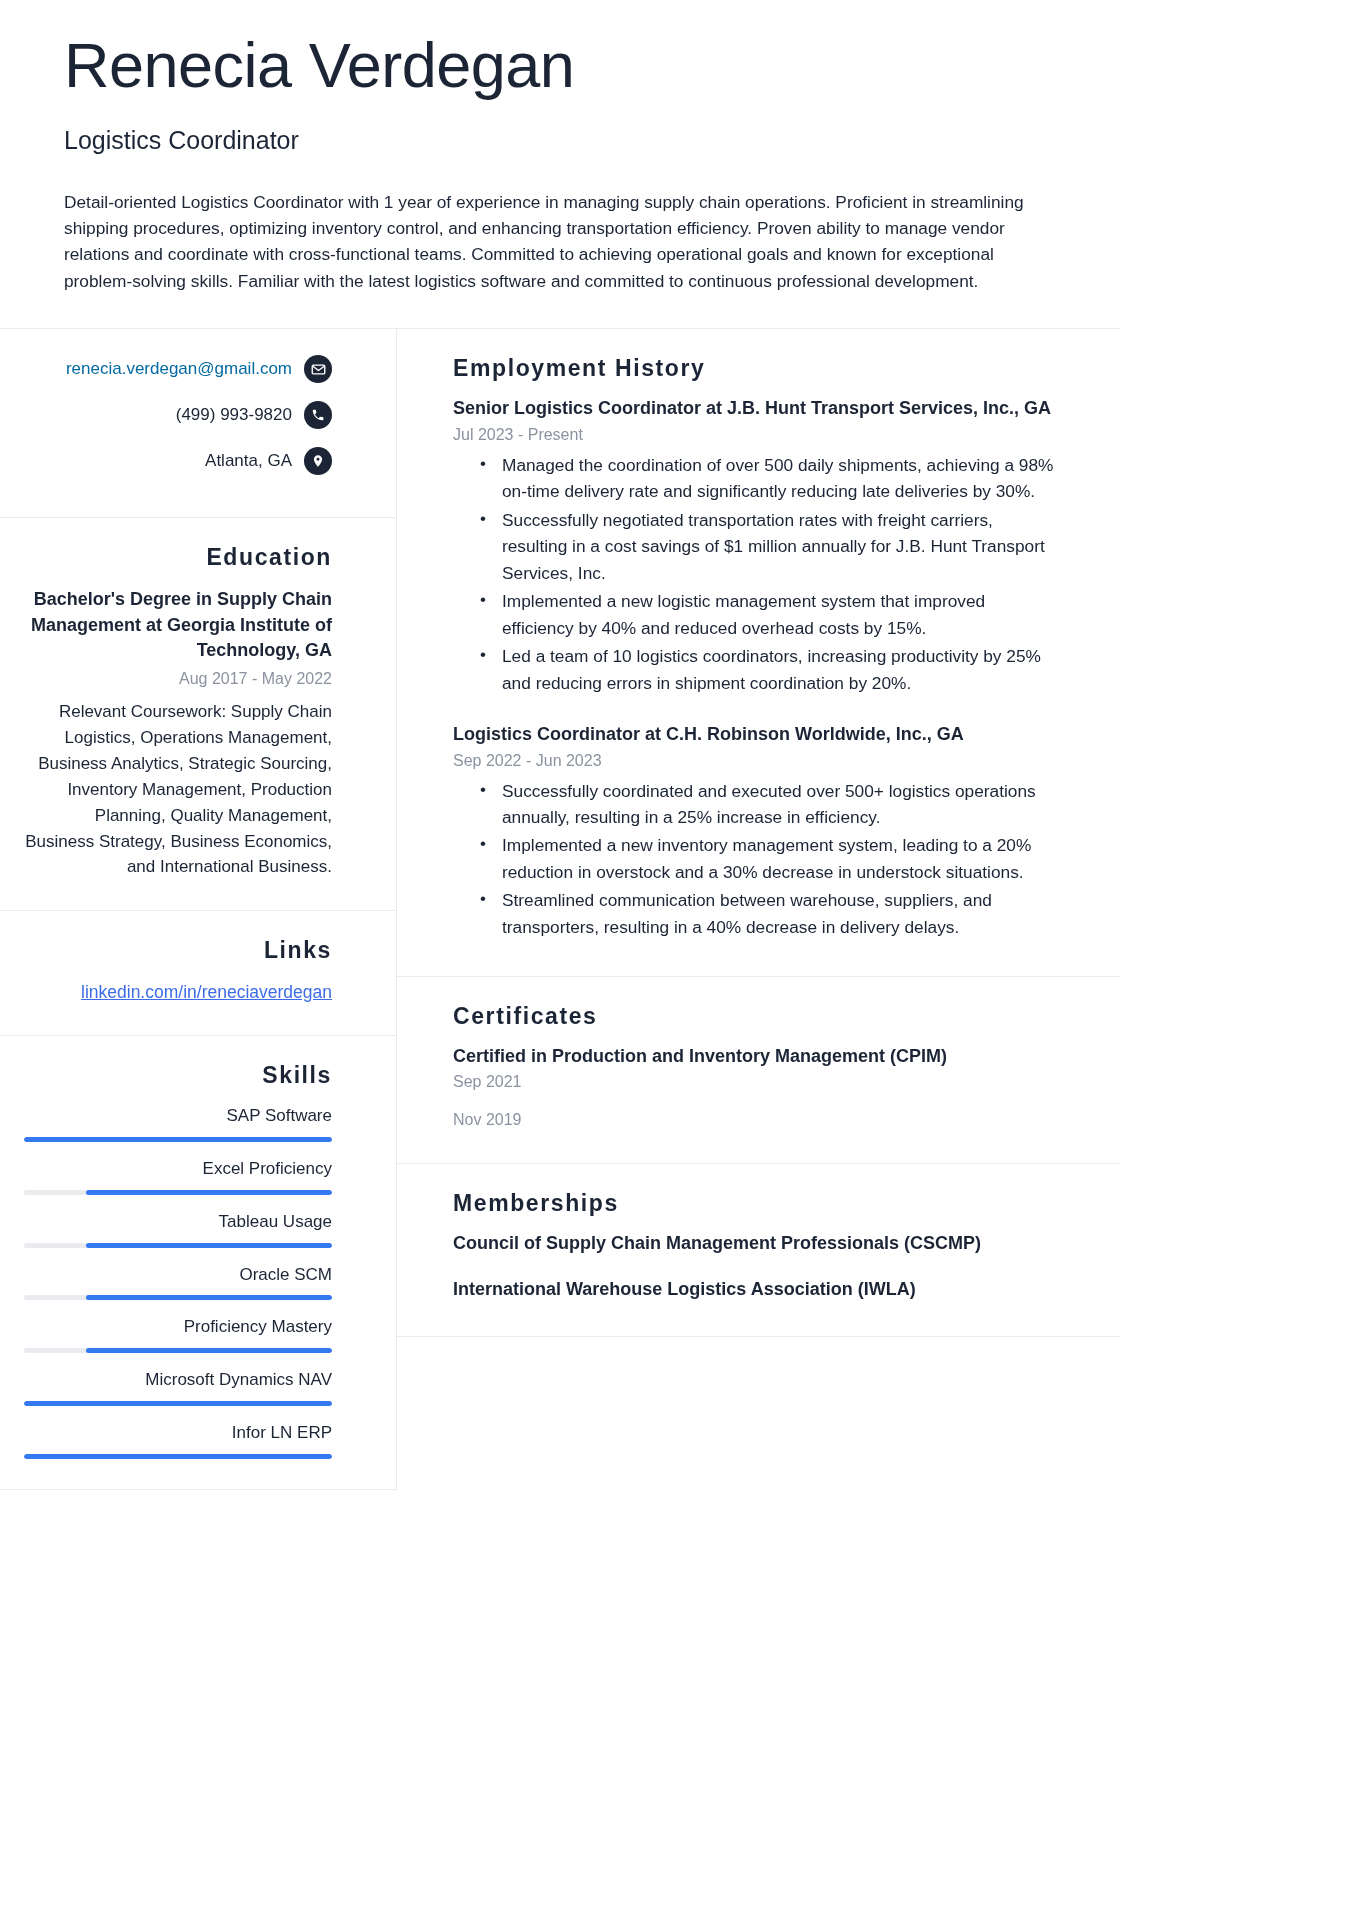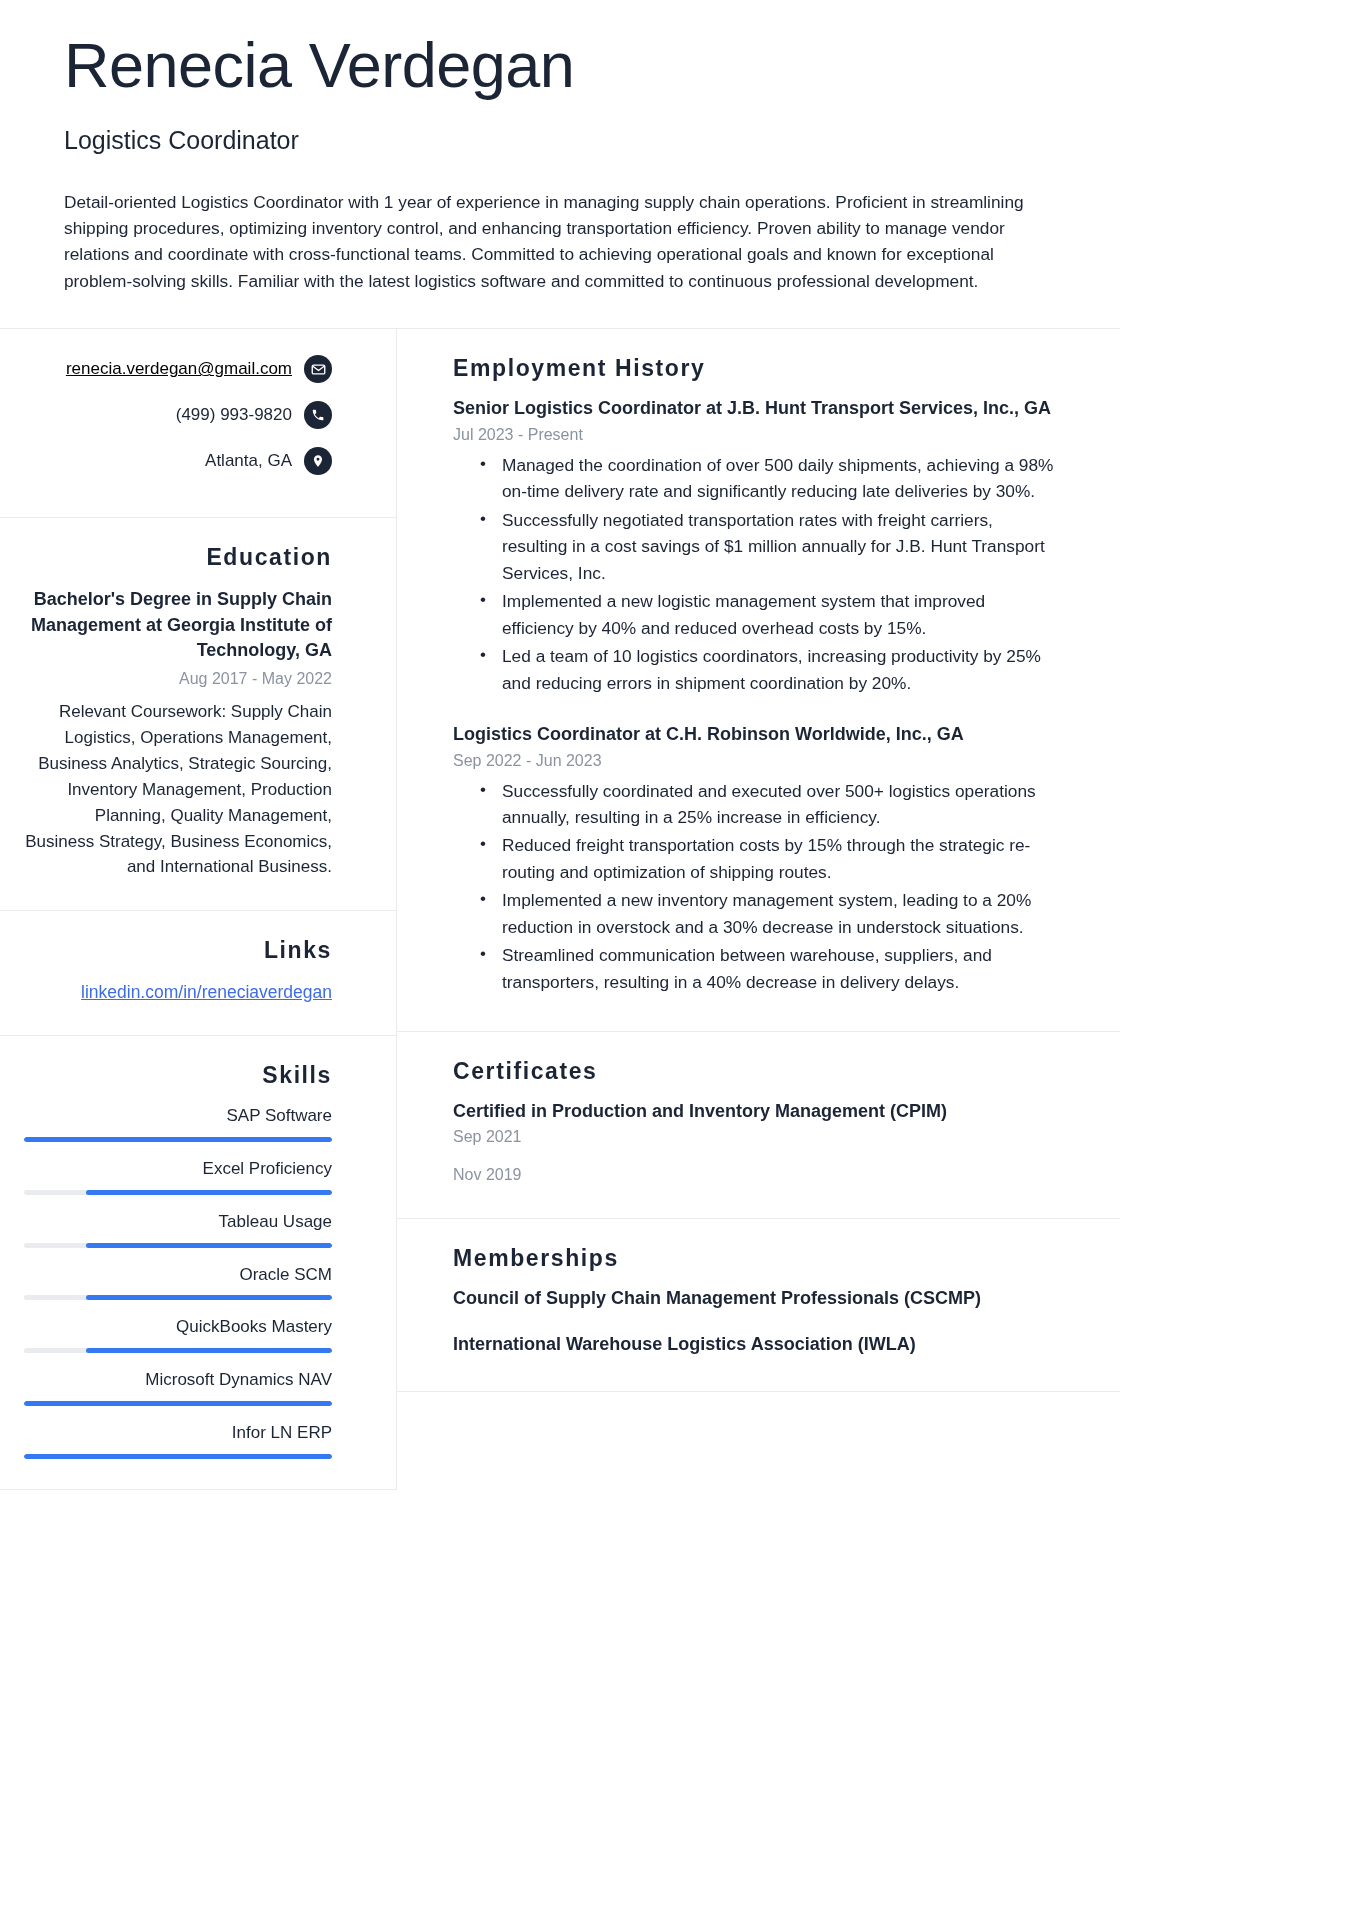--- a/index.html
+++ b/index.html
@@ -57,21 +57,21 @@
   
   .contact-row {
     display: flex;
     align-items: center;
     justify-content: flex-end;
     gap: 12px;
     margin-bottom: 18px;
   }
   .contact-row:last-child { margin-bottom: 12px; }
   .contact-text { font-size: 17px; color: #1c2536; }
-  .contact-text.link { color: #000000; text-decoration: underline; }
+  .contact-text.link { color: #0369a1; }
   .ic {
     width: 28px; height: 28px; flex: 0 0 28px;
     border-radius: 50%;
     background: #1c2536;
     display: flex; align-items: center; justify-content: center;
   }
   .ic svg { display: block; }
 
   
   .sec-title {
@@ -278,21 +278,21 @@
                   <div class="bar-fill" style="width: 80%; background: rgb(52, 121, 240);"></div>
                 </div>
               </div>
               <div class="skill">
                 <div class="skill-name">Oracle SCM</div>
                 <div class="bar" style="background: rgb(233, 235, 239);">
                   <div class="bar-fill" style="width: 80%; background: rgb(52, 121, 240);"></div>
                 </div>
               </div>
               <div class="skill">
-                <div class="skill-name">QuickBooks Mastery</div>
+                <div class="skill-name">Proficiency Mastery</div>
                 <div class="bar" style="background: rgb(233, 235, 239);">
                   <div class="bar-fill" style="width: 80%; background: rgb(52, 121, 240);"></div>
                 </div>
               </div>
               <div class="skill">
                 <div class="skill-name">Microsoft Dynamics NAV</div>
                 <div class="bar" style="background: rgb(233, 235, 239);">
                   <div class="bar-fill" style="width: 100%; background: rgb(52, 121, 240);"></div>
                 </div>
               </div>
@@ -323,21 +323,20 @@
                   <li>Successfully negotiated transportation rates with freight carriers, resulting in a cost savings of $1 million annually for J.B. Hunt Transport Services, Inc.</li>
                   <li>Implemented a new logistic management system that improved efficiency by 40% and reduced overhead costs by 15%.</li>
                   <li>Led a team of 10 logistics coordinators, increasing productivity by 25% and reducing errors in shipment coordination by 20%.</li>
                 </ul>
               </div>
               <div class="job">
                 <div class="job-head">Logistics Coordinator at C.H. Robinson Worldwide, Inc., GA</div>
                 <div class="job-date">Sep 2022 - Jun 2023</div>
                 <ul class="bullets">
                   <li>Successfully coordinated and executed over 500+ logistics operations annually, resulting in a 25% increase in efficiency.</li>
-                  <li>Reduced freight transportation costs by 15% through the strategic re-routing and optimization of shipping routes.</li>
                   <li>Implemented a new inventory management system, leading to a 20% reduction in overstock and a 30% decrease in understock situations.</li>
                   <li>Streamlined communication between warehouse, suppliers, and transporters, resulting in a 40% decrease in delivery delays.</li>
                 </ul>
               </div>
             </div>
         </div>
 
         <div class="block">
           <div class="sec-title">Certificates</div>
           <div id="certs-list">

